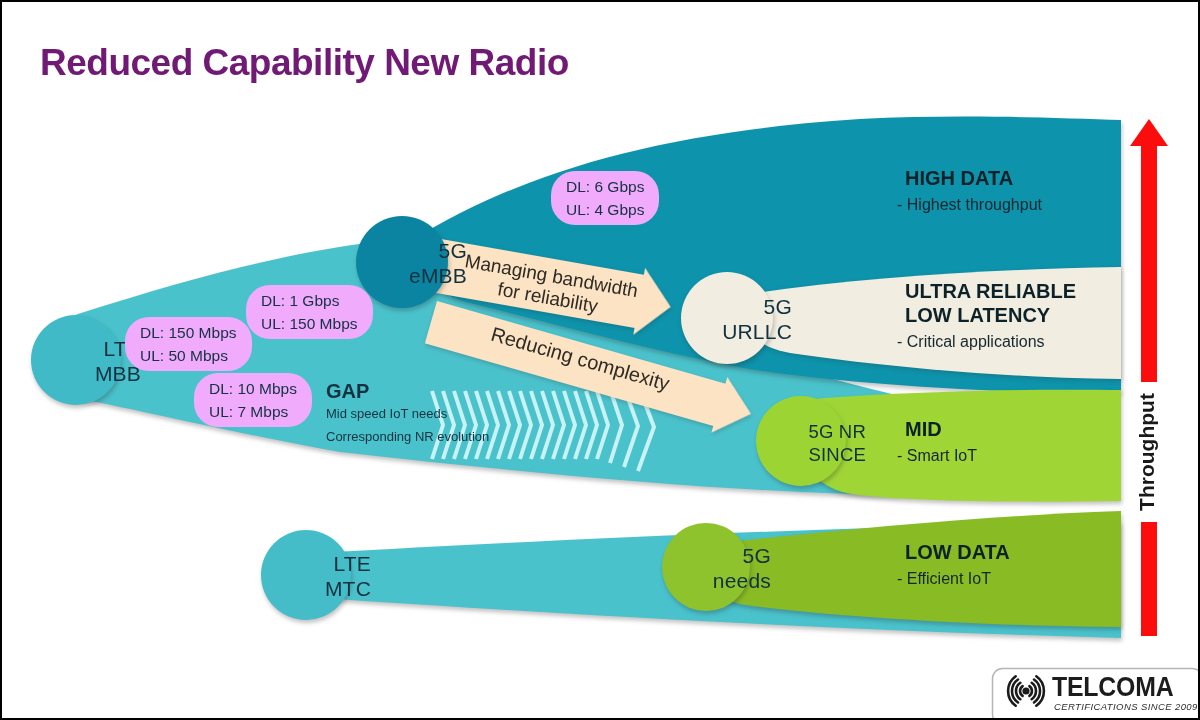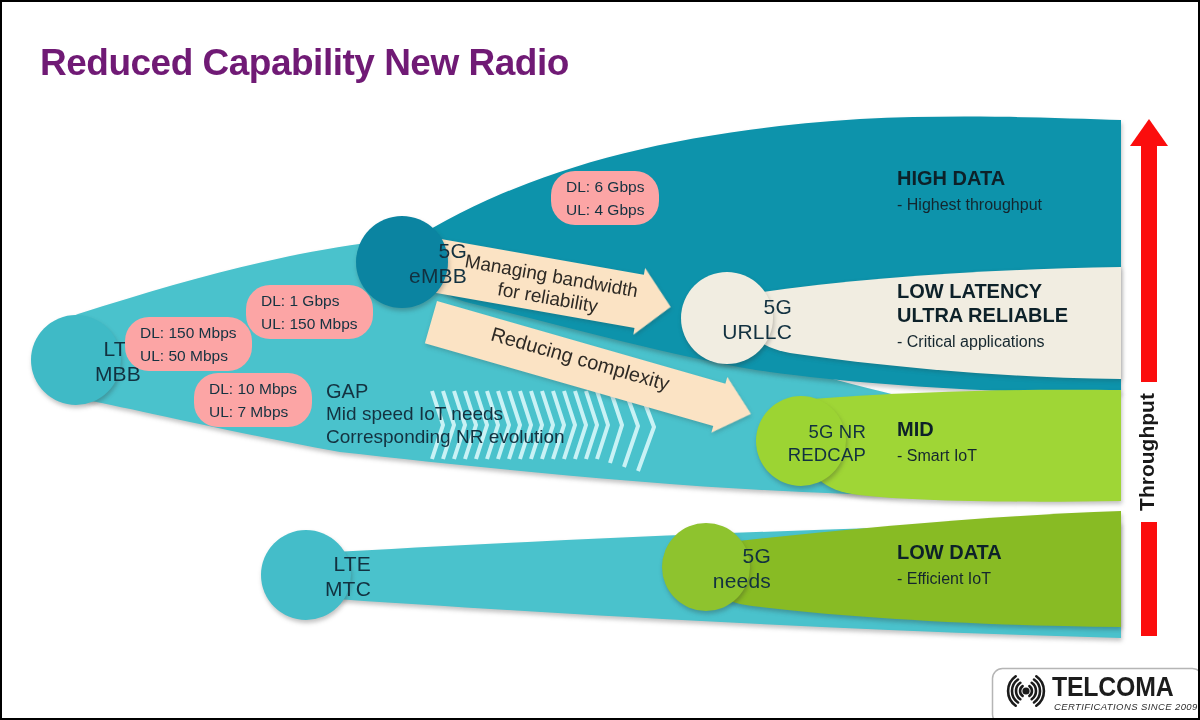--- a/index.html
+++ b/index.html
@@ -11,27 +11,27 @@
   svg.canvas{position:absolute;left:0;top:0;z-index:1;}
   .txt{position:absolute;z-index:10;}
   .title{
     left:28px;top:42px;font-size:37px;font-weight:700;color:#701a75;letter-spacing:-.5px;margin-left:12px;
   }
   .node-label{
     text-align:right;font-size:21px;line-height:25px;color:#123140;width:130px;letter-spacing:.2px;
   }
   .node-label.small{font-size:18.5px;line-height:23px;}
   .pill{
-    background:#fca5a5;border-radius:24px;padding:4px 15px;
+    background:#f0abfc;border-radius:24px;padding:4px 15px;
     font-size:15.5px;line-height:23px;color:#143240;white-space:nowrap;
   }
-  .band-label .t{font-weight:700;font-size:20px;color:#0d2129;line-height:24px;}
+  .band-label .t{font-weight:700;font-size:20px;color:#0d2129;line-height:24px;margin-left:8px;}
   .band-label .s{font-size:16px;color:#14262e;line-height:23px;margin-top:3px;}
-  .gap-block .g{font-weight:400;font-size:20px;color:#143240;line-height:24px;}
-  .gap-block .l{font-size:19px;color:#143240;line-height:22.5px;}
+  .gap-block .g{font-weight:700;font-size:20px;color:#143240;line-height:24px;}
+  .gap-block .l{font-size:13px;color:#143240;line-height:22.5px;}
   .arrow-text{
     text-align:center;color:#2e2a25;font-size:19px;line-height:22px;
     transform-origin:0 0;white-space:nowrap;
   }
   .arrow-text.one{font-size:20px;}
   .throughput{
     left:1147px;top:452px;transform:translate(-50%,-50%) rotate(-90deg);
     font-size:21px;font-weight:700;color:#191919;white-space:nowrap;
   }
   .logo-name{
@@ -161,21 +161,21 @@
 <div class="txt node-label" style="left:337px;top:238px;">
   <div>5G</div>
   <div>eMBB</div>
 </div>
 <div class="txt node-label" style="left:662px;top:294px;">
   <div>5G</div>
   <div>URLLC</div>
 </div>
 <div class="txt node-label small" style="left:736px;top:420px;">
   <div>5G NR</div>
-  <div>REDCAP</div>
+  <div>SINCE</div>
 </div>
 <div class="txt node-label" style="left:241px;top:551px;">
   <div>LTE</div>
   <div>MTC</div>
 </div>
 <div class="txt node-label" style="left:641px;top:543px;">
   <div>5G</div>
   <div>needs</div>
 </div>
 
@@ -208,22 +208,22 @@
   <div class="g">GAP</div>
   <div class="l">Mid speed IoT needs</div>
   <div class="l">Corresponding NR evolution</div>
 </div>
 
 <div class="txt band-label" style="left:897px;top:166px;">
   <div class="t">HIGH DATA</div>
   <div class="s">- Highest throughput</div>
 </div>
 <div class="txt band-label" style="left:897px;top:279px;">
+  <div class="t">ULTRA RELIABLE</div>
   <div class="t">LOW LATENCY</div>
-  <div class="t">ULTRA RELIABLE</div>
   <div class="s">- Critical applications</div>
 </div>
 <div class="txt band-label" style="left:897px;top:417px;">
   <div class="t">MID</div>
   <div class="s">- Smart IoT</div>
 </div>
 <div class="txt band-label" style="left:897px;top:540px;">
   <div class="t">LOW DATA</div>
   <div class="s">- Efficient IoT</div>
 </div>

